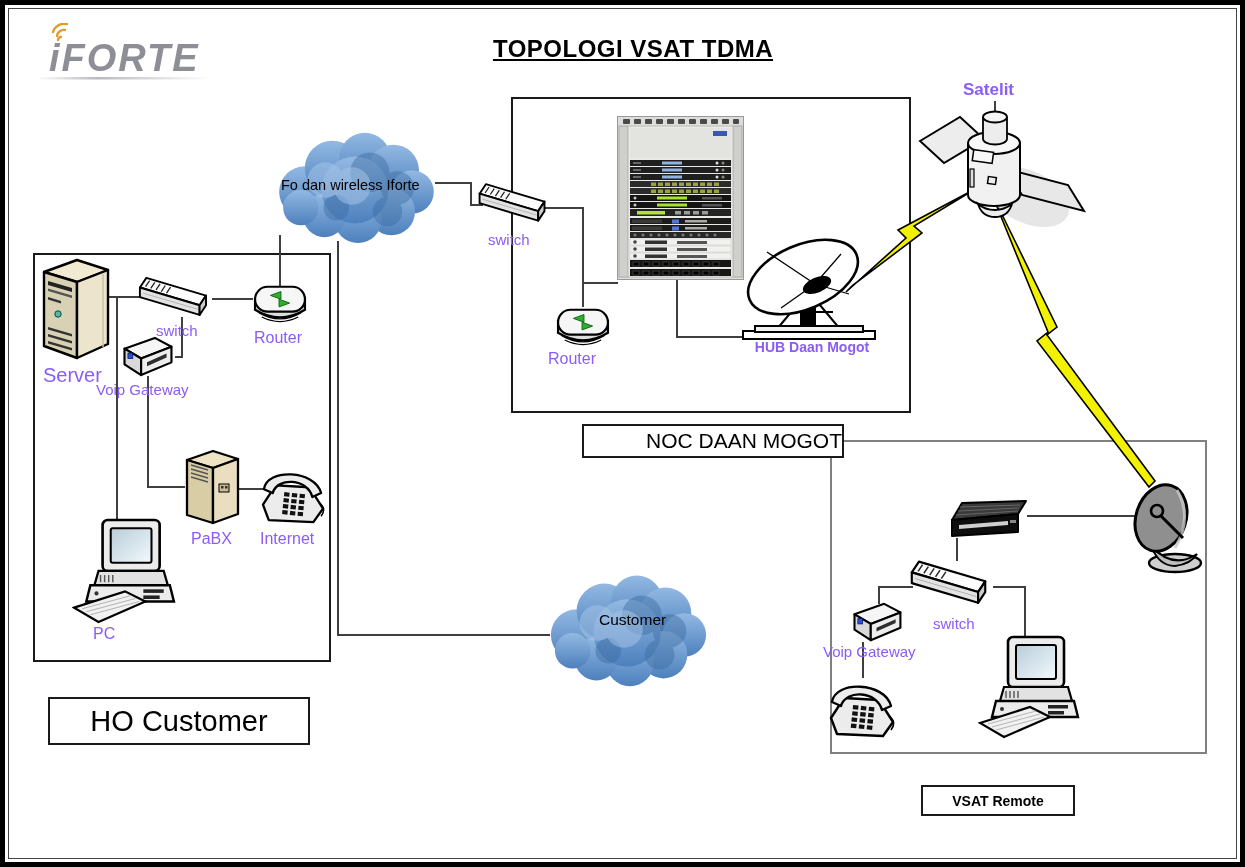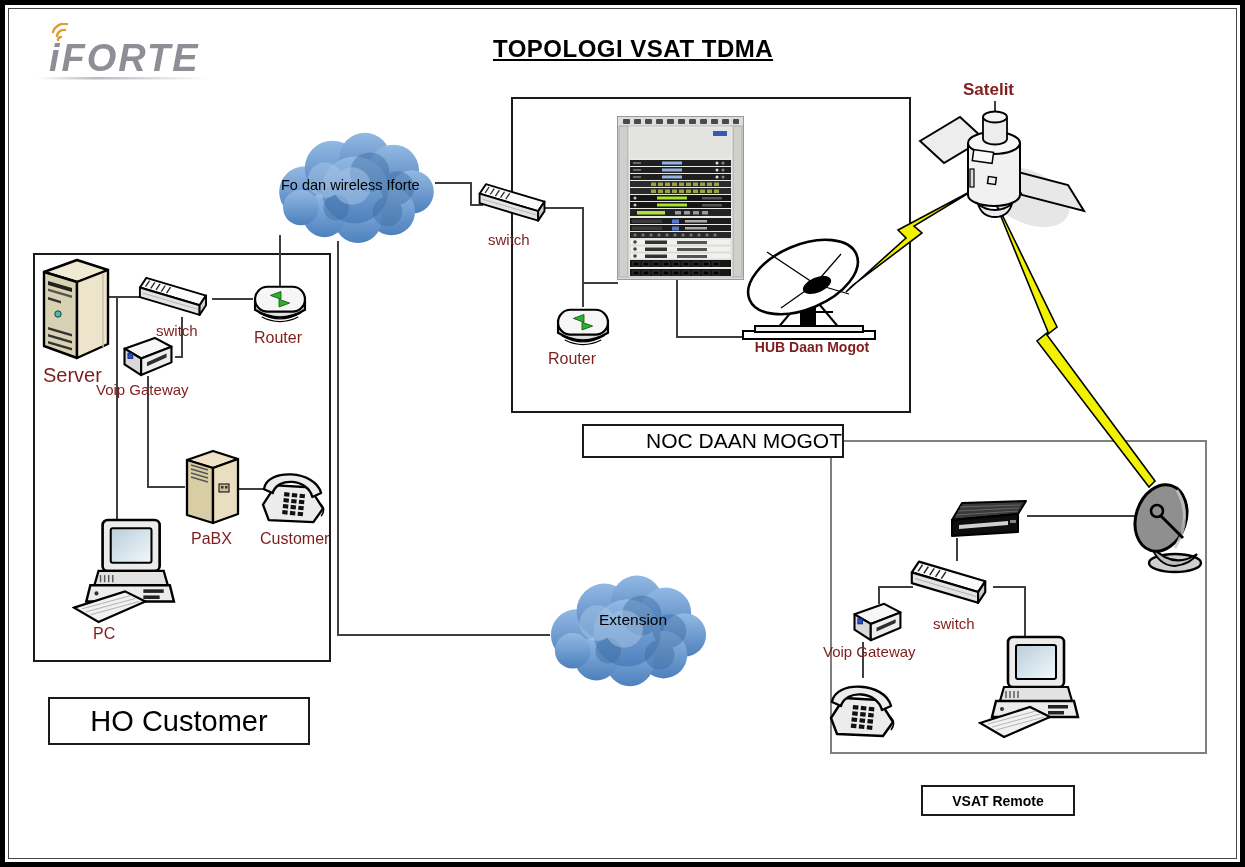--- a/index.html
+++ b/index.html
@@ -2,21 +2,21 @@
 <html><head>
 <meta charset="utf-8">
 <style>
   html,body{margin:0;padding:0;background:#fff;}
   body{font-family:"Liberation Sans","DejaVu Sans",sans-serif;}
   .page{position:relative;width:1245px;height:867px;background:#fff;border:5px solid #000;box-sizing:border-box;overflow:hidden;}
   .inner-frame{position:absolute;left:3px;top:3px;right:3px;bottom:3px;border:1px solid #444;pointer-events:none;}
   .abs{position:absolute;}
   .box{position:absolute;border:2px solid #1a1a1a;background:transparent;}
   .box.gray{border-color:#808080;}
-  .label{position:absolute;color:#7f1d1d;white-space:nowrap;z-index:6;}
+  .label{position:absolute;color:#8b5cf6;white-space:nowrap;z-index:6;}
   .lbl-box{position:absolute;background:#fff;border:2px solid #1a1a1a;display:flex;align-items:center;justify-content:center;z-index:7;}
   #title{position:absolute;left:418px;top:30px;width:420px;text-align:center;font-size:24px;font-weight:bold;text-decoration:underline;letter-spacing:.5px;z-index:6;}
   #wires{position:absolute;left:0;top:0;z-index:1;}
   .dev{position:absolute;z-index:3;}
   .cloud-label{position:absolute;z-index:6;}
   svg text{font-family:"Liberation Sans","DejaVu Sans",sans-serif;}
 </style>
 </head>
 <body>
 
@@ -185,21 +185,21 @@
 </div>
 
 <svg class="dev" style="left:266px;top:116px;z-index:2" width="168" height="128" viewBox="0 0 170 130">
       <use href="#sym-cloud"></use>
     </svg>
 <div class="cloud-label" style="left:276px;top:172px;font-size:14.5px;">Fo dan wireless Iforte</div>
 
 <svg class="dev" style="left:538px;top:553px;z-index:2" width="168" height="140" viewBox="0 0 170 130">
       <use href="#sym-cloud"></use>
     </svg>
-<div class="cloud-label" style="left:594px;top:606px;font-size:15.5px;">Extension</div>
+<div class="cloud-label" style="left:594px;top:606px;font-size:15.5px;">Customer</div>
 
 <div class="label" style="left:958px;top:75px;font-size:17px;font-weight:bold;">Satelit</div>
 <svg class="dev" style="left:903px;top:98px" width="180" height="150">
   <ellipse cx="120" cy="94" rx="44" ry="26" fill="#d9d9d9" opacity="0.65" transform="rotate(25 120 94)"></ellipse>
   <polygon points="12,38 52,14 76,36 36,60" fill="#ededed" stroke="#000" stroke-width="2"></polygon>
   <polygon points="98,66 160,82 176,108 114,92" fill="#e8e8e8" stroke="#000" stroke-width="2"></polygon>
   <path d="M60,40 L60,92 A26,11 0 0 0 112,92 L112,40" fill="#f1f1f1" stroke="#000" stroke-width="2"></path>
   <ellipse cx="86" cy="40" rx="26" ry="11" fill="#f7f7f7" stroke="#000" stroke-width="2"></ellipse>
   <path d="M75,14 L75,36 A12,5.5 0 0 0 99,36 L99,14" fill="#ededed" stroke="#000" stroke-width="1.8"></path>
   <ellipse cx="87" cy="14" rx="12" ry="5.5" fill="#f5f5f5" stroke="#000" stroke-width="1.8"></ellipse>
@@ -418,21 +418,21 @@
   </g>
   <rect x="37" y="36" width="10" height="8" fill="#c9bd98" stroke="#000"></rect>
   <rect x="39" y="38" width="2.5" height="2.5" fill="#333"></rect>
       <rect x="43" y="38" width="2.5" height="2.5" fill="#333"></rect>
 </svg>
 <div class="label" style="left:186px;top:525px;font-size:16px;">PaBX</div>
 
 <svg class="dev" style="left:253px;top:459px" width="70" height="62" viewBox="0 0 70 64">
       <use href="#sym-phone"></use>
     </svg>
-<div class="label" style="left:255px;top:525px;font-size:16px;">Customer</div>
+<div class="label" style="left:255px;top:525px;font-size:16px;">Internet</div>
 
 <svg class="dev" style="left:66px;top:513px" width="108" height="108" viewBox="0 0 104 106">
       <use href="#sym-pc"></use>
     </svg>
 <div class="label" style="left:88px;top:620px;font-size:16px;">PC</div>
 
 <svg class="dev" style="left:941px;top:489px" width="84" height="46">
   <polygon points="6,26 16,9 80,7 72,20" fill="#3a3a3a" stroke="#000" stroke-width="2" stroke-linejoin="round"></polygon>
   <polygon points="6,26 72,20 72,38 6,42" fill="#0d0d0d" stroke="#000" stroke-width="2" stroke-linejoin="round"></polygon>
   <g stroke="#666" stroke-width="1">

